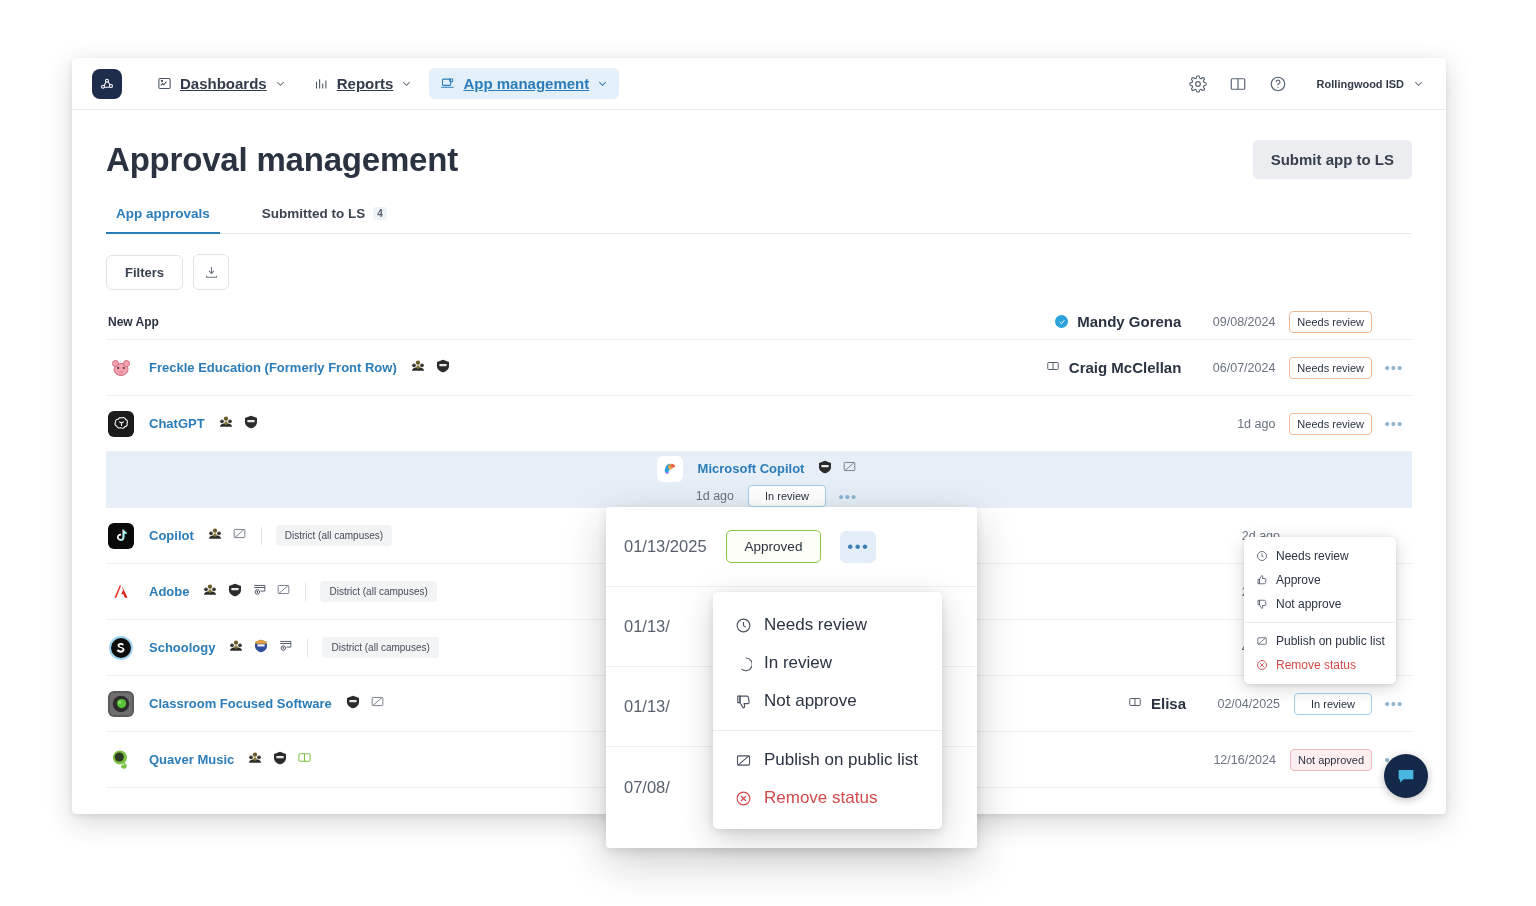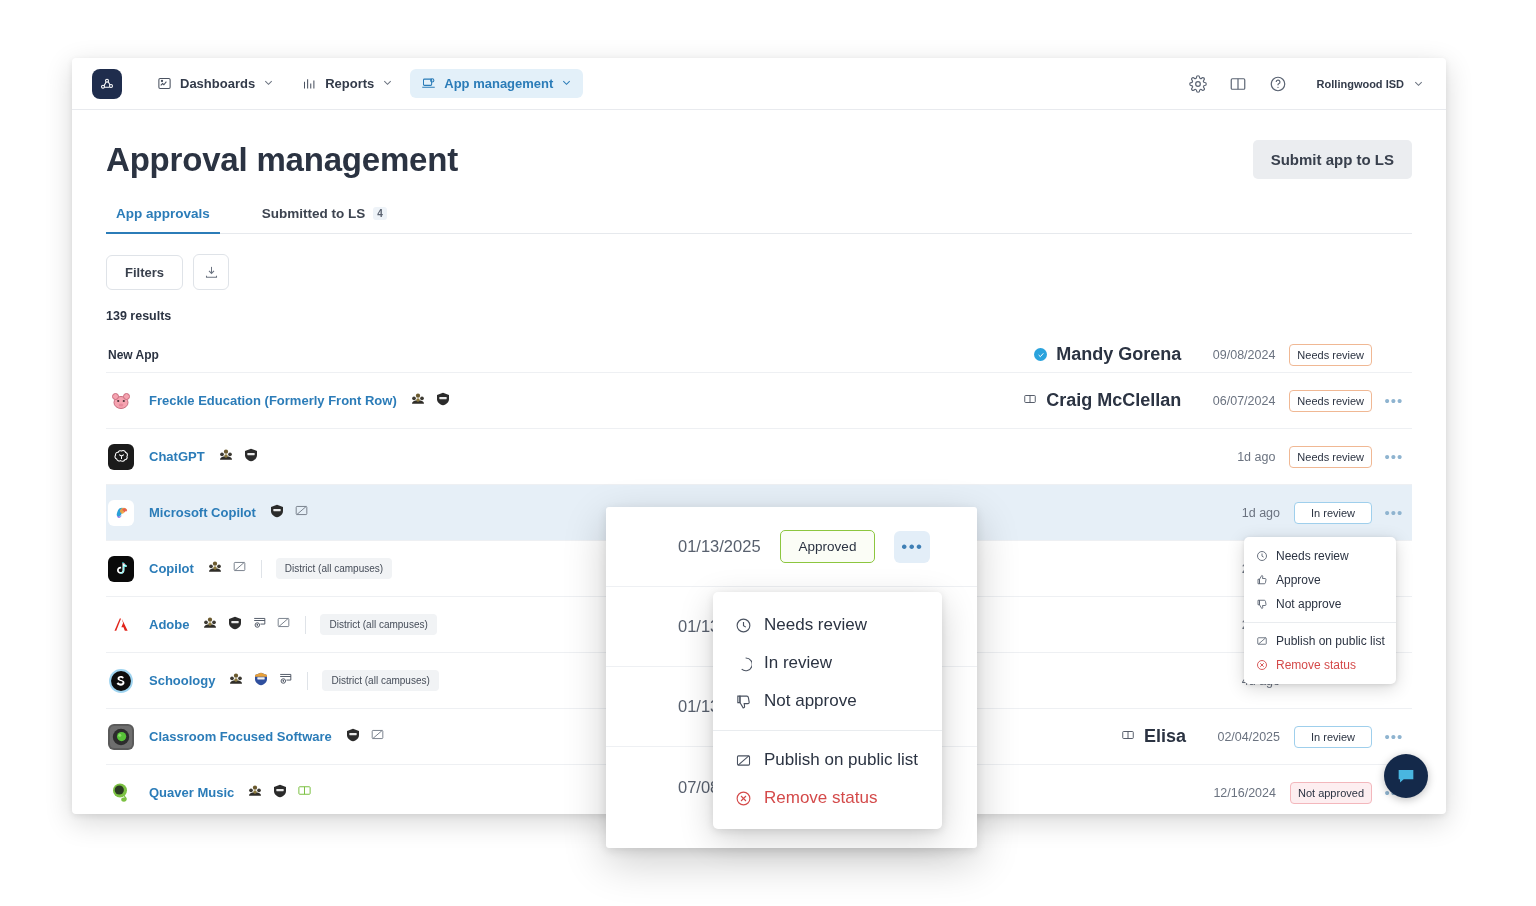--- a/index.html
+++ b/index.html
@@ -34,22 +34,22 @@
   .logo {
     width: 30px; height: 30px; border-radius: 8px;
     background: #1f2d4d;
     display: flex; align-items: center; justify-content: center;
     flex: none;
   }
   .nav-items { display: flex; align-items: center; margin-left: 24px; gap: 6px; }
   .nav-item {
     display: flex; align-items: center; gap: 8px;
     padding: 7px 11px; border-radius: 6px;
-    font-size: 13px; color: #333b4a; font-weight: 600;
-    cursor: pointer; white-space: nowrap;
+    font-size: 15px; color: #333b4a; font-weight: 600;
+    cursor: pointer; white-space: nowrap; text-decoration: underline;
   }
   .nav-item.active { background: #e3f0f9; color: #2b7cb8; }
   .nav-item .ic { display:flex; align-items:center; }
   .chev { display: inline-block; }
 
   .nav-right {
     position: absolute; right: 22px; top: 0; height: 52px;
     display: flex; align-items: center; gap: 22px;
   }
   .icon-btn { display:flex; align-items:center; justify-content:center; cursor:pointer; color:#5b6473; }
@@ -123,21 +123,21 @@
   
   .list { margin-top: 14px; }
   .list-row {
     display: flex; align-items: center;
     height: 56px;
     border-bottom: 1px solid #eef0f3;
     padding: 0 6px 0 2px;
     position: relative;
   }
   .list-row.header-row { height: 36px; border-bottom: 1px solid #eef0f3; }
-  .list-row.selected { background: #e6eff7; }
+  .list-row.selected { background: #e6eff7; flex-direction: column; }
   .row-left { display: flex; align-items: center; gap: 0; flex: 1; min-width: 0; }
   .appicon {
     width: 26px; height: 26px; border-radius: 6px; flex: none;
     margin-right: 15px;
     display: flex; align-items: center; justify-content: center;
     overflow: hidden;
   }
   .appname {
     font-size: 13px; font-weight: bold; color: #2b7cb8; white-space: nowrap;
     cursor: pointer;
@@ -145,21 +145,21 @@
   .group-label { font-size: 12px; font-weight: bold; color: #2b3342; }
   .badges { display:flex; align-items:center; gap: 9px; margin-left: 13px; }
   .vbar { width:1px; height:18px; background:#dfe3e8; margin: 0 14px; }
   .scope-pill {
     background: #f1f3f5; color: #454c58; border-radius: 4px;
     font-size: 10px; padding: 5px 9px; white-space: nowrap;
   }
 
   .row-right { display: flex; align-items: center; gap: 0; flex: none; }
   .reviewer { display: flex; align-items: center; gap: 9px; margin-right: 14px; }
-  .reviewer-name { font-size: 18px; color: #2b3342; font-weight: 600; white-space: nowrap; }
+  .reviewer-name { font-size: 15px; color: #2b3342; font-weight: 600; white-space: nowrap; }
   .avatar-blue {
     width: 13px; height: 13px; border-radius: 50%;
     background: #2aa3dd; display:flex; align-items:center; justify-content:center;
   }
   .date { font-size: 12.5px; color: #6b7380; width: 80px; text-align: right; white-space: nowrap; }
   .status {
     margin-left: 14px; border-radius: 4px; font-size: 11px;
     padding: 4px 7px; white-space: nowrap; text-align:center;
     min-width: 78px; cursor: pointer;
   }
@@ -201,21 +201,21 @@
     background: #ffffff;
     border-radius: 3px;
     box-shadow: 0 14px 44px rgba(0,0,0,0.20), 0 3px 10px rgba(0,0,0,0.10);
     z-index: 40;
     overflow: hidden;
   }
   .modal-row {
     height: 80px;
     display: flex; align-items: center;
     border-bottom: 1px solid #eef0f3;
-    padding-left: 72px;
+    padding-left: 18px;
     position: relative;
   }
   .modal-row:last-child { border-bottom: none; }
   .m-date { font-size: 16.5px; color: #58606e; white-space: nowrap; }
   .m-status {
     margin-left: 19px; border: 1px solid #8cc63f; background:#fbfdf6;
     color:#2b3342; font-size: 13.5px; border-radius: 5px;
     padding: 8px 18px; white-space: nowrap; cursor:pointer;
   }
   .m-kebab {
@@ -378,21 +378,20 @@
         <button class="filters-btn">Filters</button>
         <div class="export-btn">
           <svg width="15" height="15" viewBox="0 0 24 24" fill="none" stroke="#6b7380" stroke-width="1.7">
             <path d="M12 3v10"></path>
               <path d="M8 9.5 12 13.5 16 9.5"></path>
               <path d="M4 17v2.5h16V17"></path>
           </svg>
         </div>
       </div>
 
-      <div class="results">139 results</div>
 
       <div class="list">
 
         <div class="list-row header-row">
           <div class="row-left">
             <span class="group-label">New App</span>
           </div>
           <div class="row-right">
             <div class="reviewer">
               <span class="avatar-blue">

